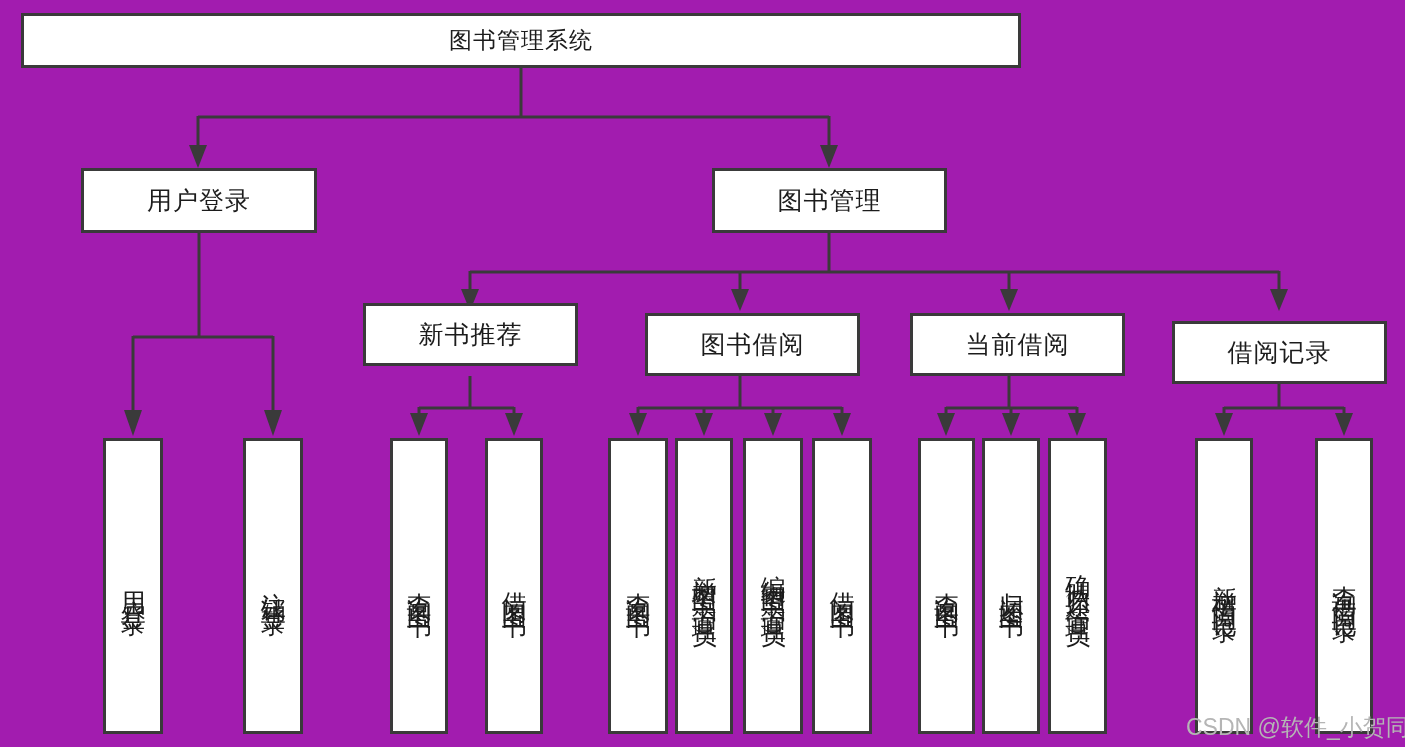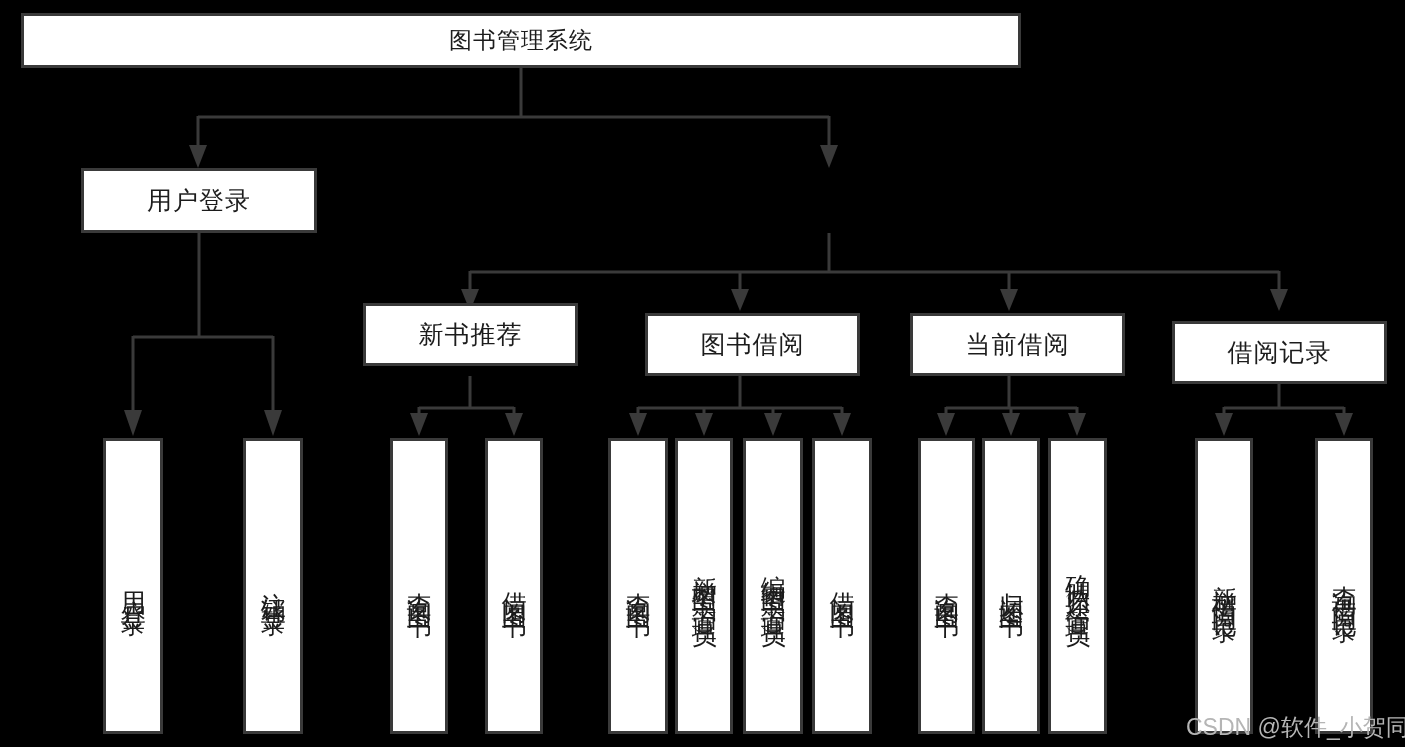--- a/index.html
+++ b/index.html
@@ -5,21 +5,21 @@
   html, body {
     margin: 0;
     padding: 0;
     background: #ffffff;
     font-family: "Liberation Sans", "DejaVu Sans", sans-serif;
   }
   #canvas {
     position: relative;
     width: 1405px;
     height: 747px;
-    background: #000000;
+    background: #a21caf;
     overflow: hidden;
   }
   #wires {
     position: absolute;
     left: 0; top: 0;
     width: 1405px; height: 747px;
     pointer-events: none;
   }
   .node {
     position: absolute;
@@ -131,20 +131,23 @@
     </g>
   </svg>
 
   <div class="node root" style="left:21px; top:13px; width:1000px; height:55px;">
     <span class="hlabel">图书管理系统</span>
   </div>
 
   <div class="node" style="left:81px; top:168px; width:236px; height:65px;">
     <span class="hlabel">用户登录</span>
   </div>
+  <div class="node" style="left:712px; top:168px; width:235px; height:65px;">
+    <span class="hlabel">图书管理</span>
+  </div>
 
   <div class="node" style="left:363px; top:303px; width:215px; height:63px;justify-content:center;">
     <span class="hlabel">新书推荐</span>
   </div>
   <div class="node" style="left:633px; top:313px; width:215px; height:63px;margin-left:12px;">
     <span class="hlabel">图书借阅</span>
   </div>
   <div class="node" style="left:910px; top:313px; width:215px; height:63px;">
     <span class="hlabel">当前借阅</span>
   </div>

